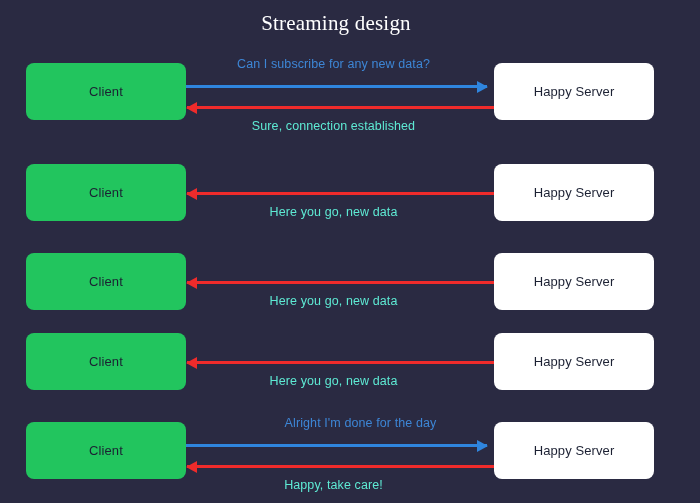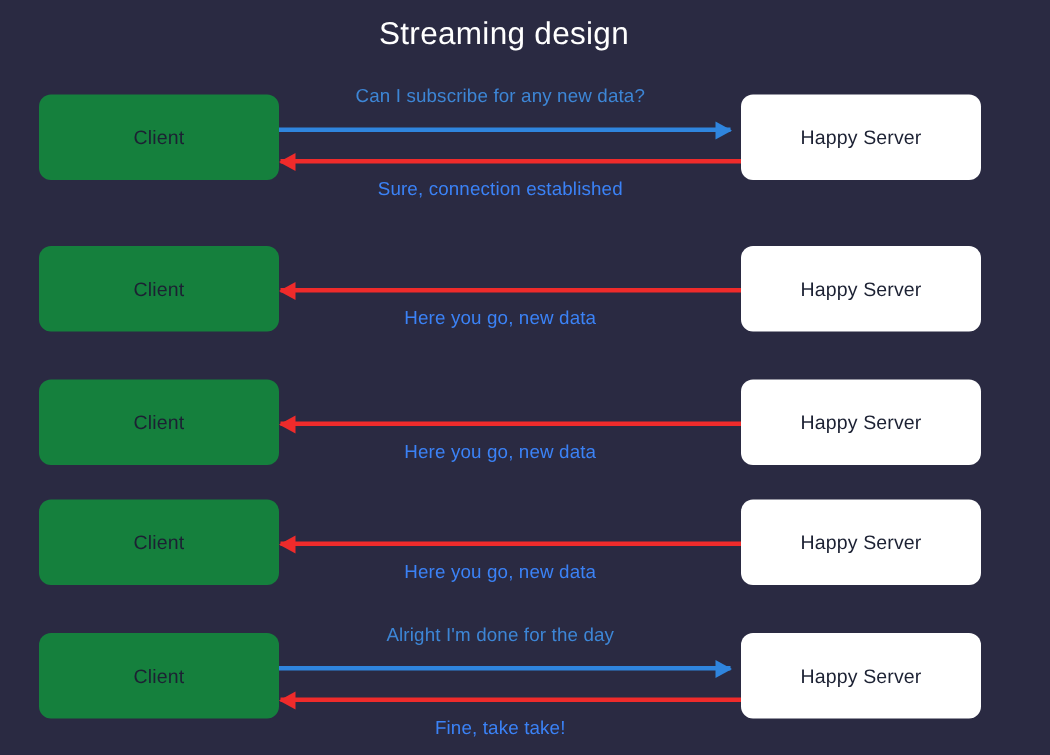--- a/index.html
+++ b/index.html
@@ -22,20 +22,21 @@
     position: absolute;
     left: 0;
     top: 11px;
     width: 672px;
     text-align: center;
     color: #ffffff;
     font-size: 21px;
     font-weight: 400;
     letter-spacing: .2px;
     white-space: nowrap;
+    font-family: Liberation Serif, serif;
   }
 
   
   .row {
     position: absolute;
     left: 0;
     width: 700px;
   }
 
   .node {
@@ -48,21 +49,21 @@
     justify-content: center;
     font-size: 13px;
     font-weight: 400;
     color: #1c2133;
     letter-spacing: .1px;
     white-space: nowrap;
     box-sizing: border-box;
   }
   .node.client {
     left: 26px;
-    background: #15803d;
+    background: #22c55e;
   }
   .node.server {
     left: 494px;
     background: #ffffff;
   }
 
   
   .arrow {
     position: absolute;
     height: 0;
@@ -107,21 +108,21 @@
   .caption {
     position: absolute;
     width: 667px;
     left: 0;
     text-align: center;
     font-size: 12.5px;
     letter-spacing: .1px;
     white-space: nowrap;
   }
   .caption.blue { color: #3d86d6; }
-  .caption.red  { color: #3b82f6; }
+  .caption.red  { color: #5eead4; }
 </style>
 </head>
 <body>
 
 <div id="canvas">
 
   <div id="title">Streaming design</div>
 
   <div class="row" style="top:63px;">
     <div class="node client" style="top:0;">
@@ -190,26 +191,26 @@
   </div>
 
   <div class="row" style="top:422px;">
     <div class="node client" style="top:0;">
       <span>Client</span>
     </div>
     <div class="node server" style="top:0;">
       <span>Happy Server</span>
     </div>
 
-    <div class="caption blue" style="top:-6px;">Alright I'm done for the day</div>
+    <div class="caption blue" style="top:-6px;margin-left:27px;">Alright I'm done for the day</div>
     <div class="arrow blue to-right" style="left:186px;width:301px;top:22px;">
       <span class="shaft"></span>
       <span class="head"></span>
     </div>
 
     <div class="arrow red to-left" style="left:187px;width:307px;top:43px;">
       <span class="shaft"></span>
       <span class="head"></span>
     </div>
-    <div class="caption red" style="top:56px;">Fine, take take!</div>
+    <div class="caption red" style="top:56px;">Happy, take care!</div>
   </div>
 
 </div>
 
 </body></html>

